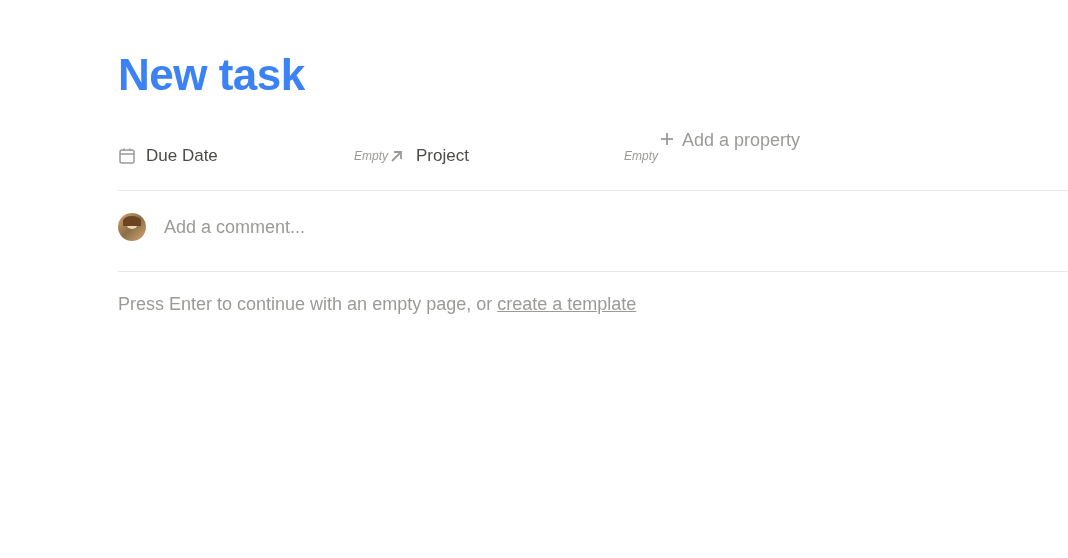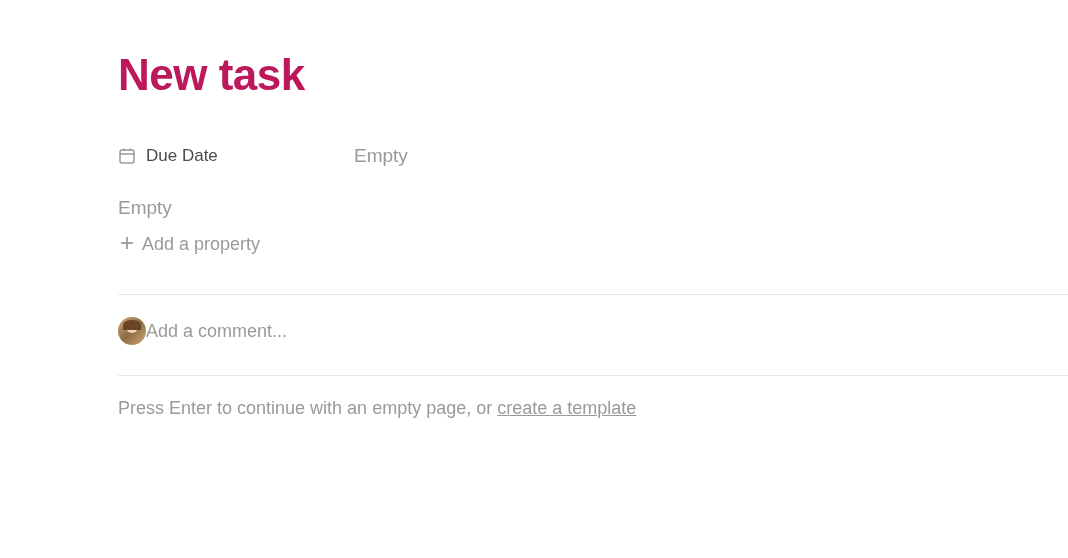--- a/index.html
+++ b/index.html
@@ -14,27 +14,26 @@
       height: 558px;
       color: #37352f;
     }
     .page {
       padding: 50px 0 0 118px;
       width: 1068px;
     }
     .title {
       font-size: 44px;
       font-weight: 700;
-      color: #be185d;
+      color: #3b82f6;
       margin-bottom: 30px;
       letter-spacing: -0.5px;
     }
     .properties {
       display: flex;
-      flex-direction: column;
       gap: 0;
     }
     .property-row {
       display: flex;
       align-items: center;
       height: 52px;
     }
     .property-key {
       display: flex;
       align-items: center;
@@ -51,22 +50,23 @@
       justify-content: center;
       color: #9b9a97;
     }
     .prop-icon svg {
       width: 18px;
       height: 18px;
       fill: none;
       stroke: currentColor;
     }
     .property-value {
-      font-size: 19px;
-      color: #9b9a97;
+      font-size: 12px;
+      color: #9b9a97;
+      font-style: italic;
     }
     .checkbox-box {
       width: 18px;
       height: 18px;
       border: 2px solid #2f2f2b;
       display: inline-block;
     }
     .add-property-row {
       display: flex;
       align-items: flex-start;
@@ -86,20 +86,21 @@
     }
     .divider {
       border: none;
       border-top: 1px solid #e9e9e7;
       margin-top: 8px;
       width: 950px;
     }
     .comment-row {
       display: flex;
       align-items: center;
+      gap: 18px;
       padding: 22px 0;
       width: 950px;
     }
     .avatar {
       width: 28px;
       height: 28px;
       border-radius: 50%;
       background: linear-gradient(135deg, #d4a574 0%, #8b6f47 50%, #d4a574 100%);
       position: relative;
       overflow: hidden;
@@ -157,20 +158,29 @@
             <line x1="6" y1="1.5" x2="6" y2="4"></line>
             <line x1="12" y1="1.5" x2="12" y2="4"></line>
           </svg>
         </span>
         <span>Due Date</span>
       </div>
       <div class="property-value">Empty</div>
     </div>
 
     <div class="property-row">
+      <div class="property-key">
+        <span class="prop-icon">
+          <svg viewBox="0 0 18 18" stroke-width="1.8">
+            <line x1="4" y1="14" x2="13" y2="5"></line>
+            <polyline points="6,5 13,5 13,12"></polyline>
+          </svg>
+        </span>
+        <span>Project</span>
+      </div>
       <div class="property-value">Empty</div>
     </div>
 
 
     <div class="add-property-row">
       <span class="plus-icon">
         <svg viewBox="0 0 18 18" stroke-width="1.8" stroke="currentColor" fill="none">
           <line x1="9" y1="3" x2="9" y2="15"></line>
           <line x1="3" y1="9" x2="15" y2="9"></line>
         </svg>

